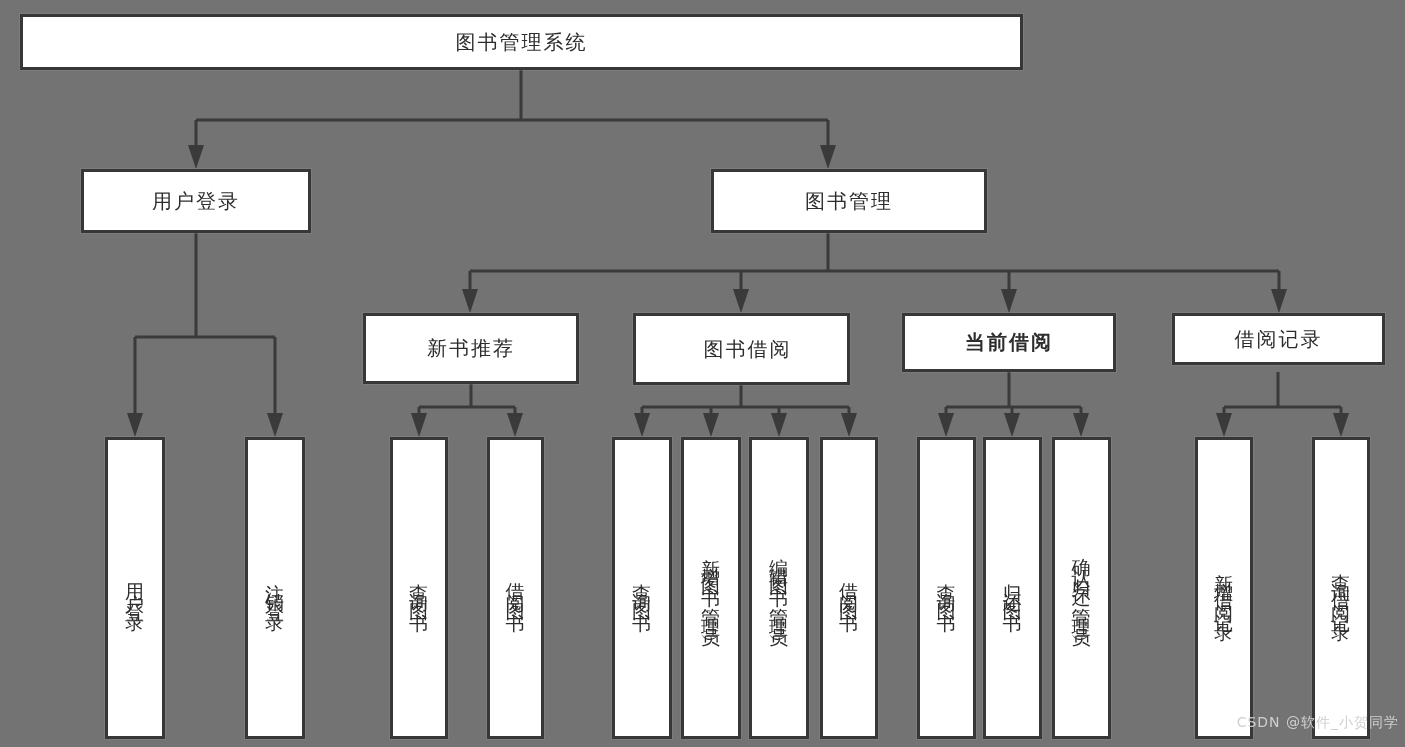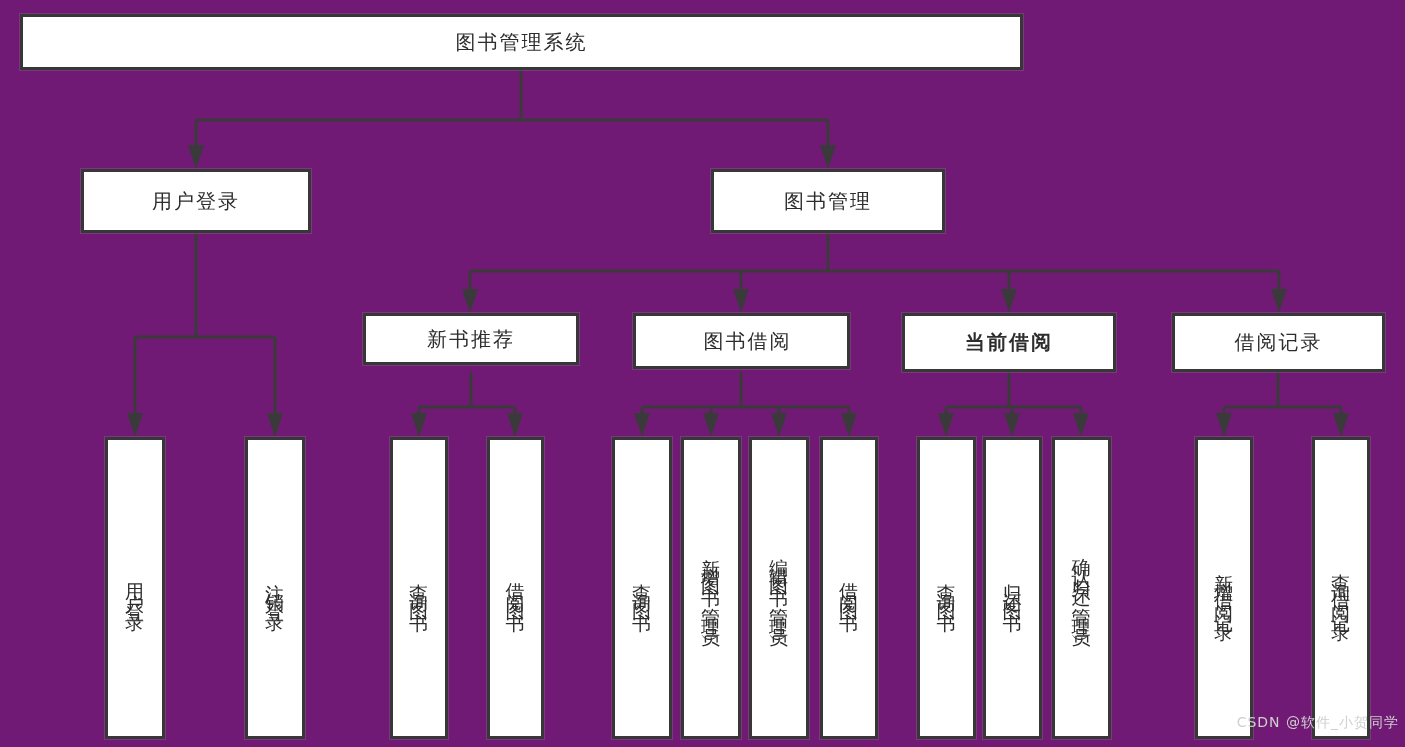--- a/index.html
+++ b/index.html
@@ -5,21 +5,21 @@
   html, body {
     margin: 0;
     padding: 0;
     background: #ffffff;
     font-family: "DejaVu Sans", "Liberation Sans", sans-serif;
   }
   .canvas {
     position: relative;
     width: 1405px;
     height: 747px;
-    background: #701a75;
+    background: #737373;
     overflow: hidden;
   }
   .connector-svg {
     position: absolute;
     left: 0;
     top: 0;
     width: 1405px;
     height: 747px;
     pointer-events: none;
   }
@@ -102,26 +102,26 @@
       <polygon points="1004,413 1020,413 1012,437"></polygon>
       <polygon points="1073,413 1089,413 1081,437"></polygon>
       <polygon points="1216,413 1232,413 1224,437"></polygon>
       <polygon points="1333,413 1349,413 1341,437"></polygon>
     </g>
   </svg>
 
   <div class="box" style="left:20px; top:14px; width:1003px; height:56px;">图书管理系统</div>
 
   <div class="box" style="left:81px; top:169px; width:230px; height:64px;">用户登录</div>
-  <div class="box" style="left:711px; top:169px; width:234px; height:64px;">图书管理</div>
+  <div class="box" style="left:711px; top:169px; width:276px; height:64px;">图书管理</div>
 
-  <div class="box" style="left:363px; top:313px; width:216px; height:52px;">新书推荐</div>
-  <div class="box" style="left:633px; top:313px; width:217px; height:56px;padding-left:12px;">图书借阅</div>
+  <div class="box" style="left:363px; top:313px; width:216px; height:71px;">新书推荐</div>
+  <div class="box" style="left:633px; top:313px; width:217px; height:72px;padding-left:12px;">图书借阅</div>
   <div class="box" style="left:902px; top:313px; width:214px; height:59px;font-weight:bold;">当前借阅</div>
-  <div class="box" style="left:1172px; top:313px; width:213px; height:59px;">借阅记录</div>
+  <div class="box" style="left:1172px; top:313px; width:213px; height:52px;">借阅记录</div>
 
   <div class="box leaf" style="left:105px; top:437px; width:60px; height:302px;">
     <span class="vtext">用户登录</span>
   </div>
   <div class="box leaf" style="left:245px; top:437px; width:60px; height:302px;">
     <span class="vtext">注销登录</span>
   </div>
 
   <div class="box leaf" style="left:390px; top:437px; width:58px; height:302px;">
     <span class="vtext">查询图书</span>

